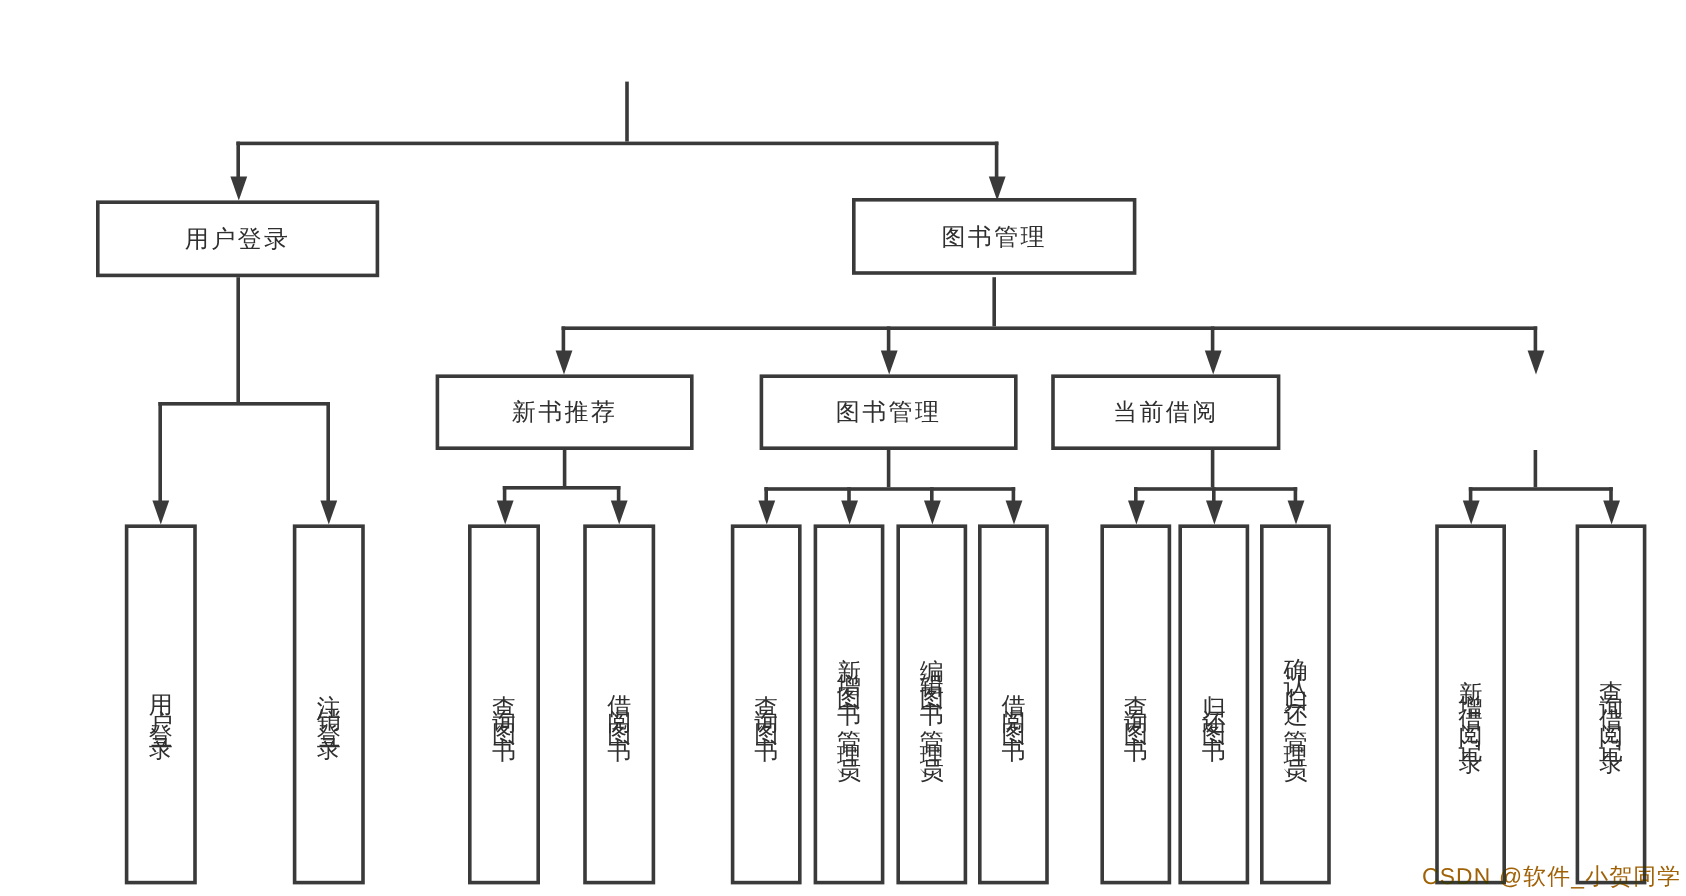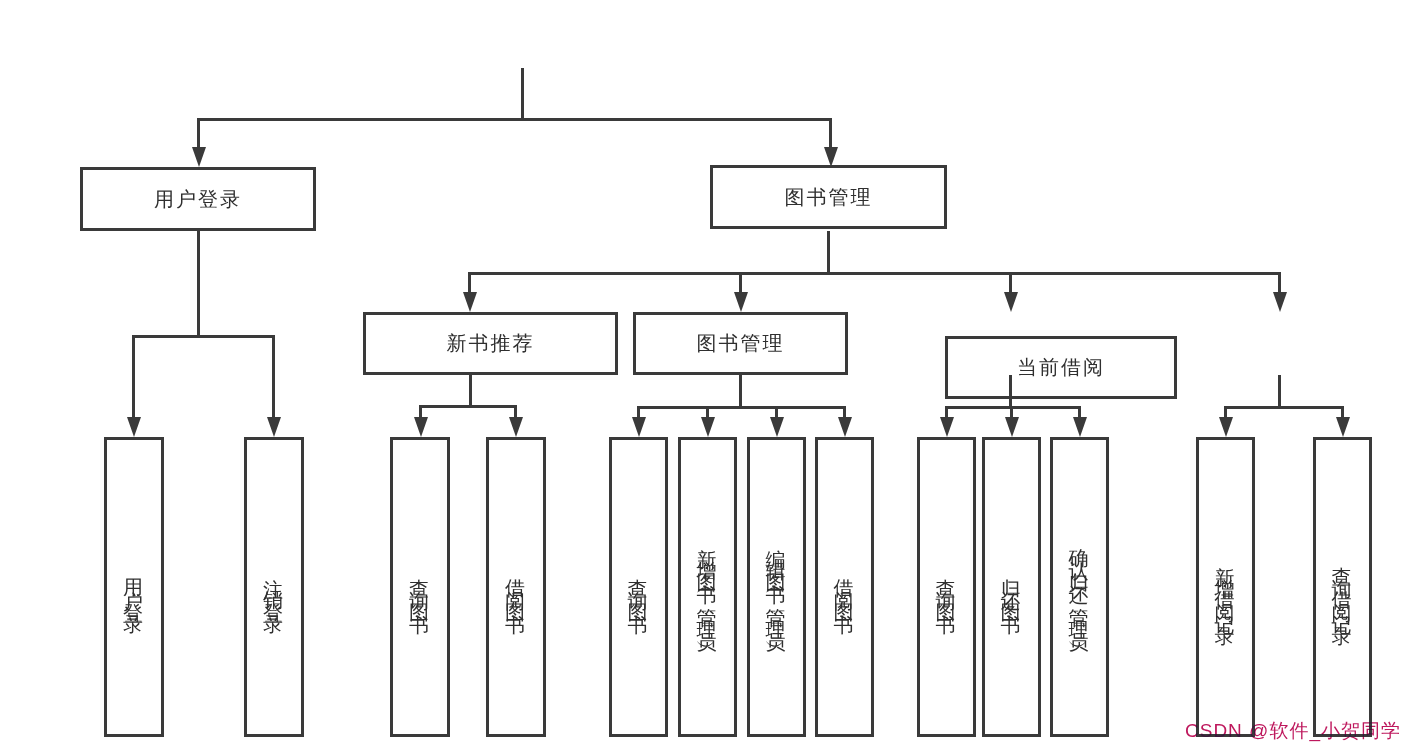--- a/index.html
+++ b/index.html
@@ -35,42 +35,42 @@
     position:absolute;
     width:0; height:0;
     border-left:7px solid transparent;
     border-right:7px solid transparent;
     border-top:20px solid #3a3a3a;
   }
   .watermark {
     position:absolute;
     left:1185px; top:718px;
     font-size:19px;
-    color:#be185d;
+    color:#a16207;
     letter-spacing:1px;
     mix-blend-mode:darken;
     z-index:10;
     white-space:nowrap;
   }
 </style>
 </head>
 <body>
 
 <div id="canvas">
 
 
   <div class="box" style="left:80px; top:167px; width:236px; height:64px;">用户登录</div>
 
   <div class="box" style="left:710px; top:165px; width:237px; height:64px;">图书管理</div>
 
-  <div class="box" style="left:363px; top:312px; width:255px; height:63px;">新书推荐</div>
+  <div class="box" style="left:363px; top:312px; width:215px; height:63px;">新书推荐</div>
 
   <div class="box" style="left:633px; top:312px; width:215px; height:63px;">图书管理</div>
 
-  <div class="box" style="left:945px; top:312px; width:232px; height:63px;margin-top:24px;">当前借阅</div>
+  <div class="box" style="left:876px; top:312px; width:191px; height:63px;">当前借阅</div>
 
 
   <div class="box vbox" style="left:104px; top:437px; width:60px; height:300px;">用户登录</div>
 
   <div class="box vbox" style="left:244px; top:437px; width:60px; height:300px;">注销登录</div>
 
   <div class="box vbox" style="left:390px; top:437px; width:60px; height:300px;">查询图书</div>
 
   <div class="box vbox" style="left:486px; top:437px; width:60px; height:300px;">借阅图书</div>
 

